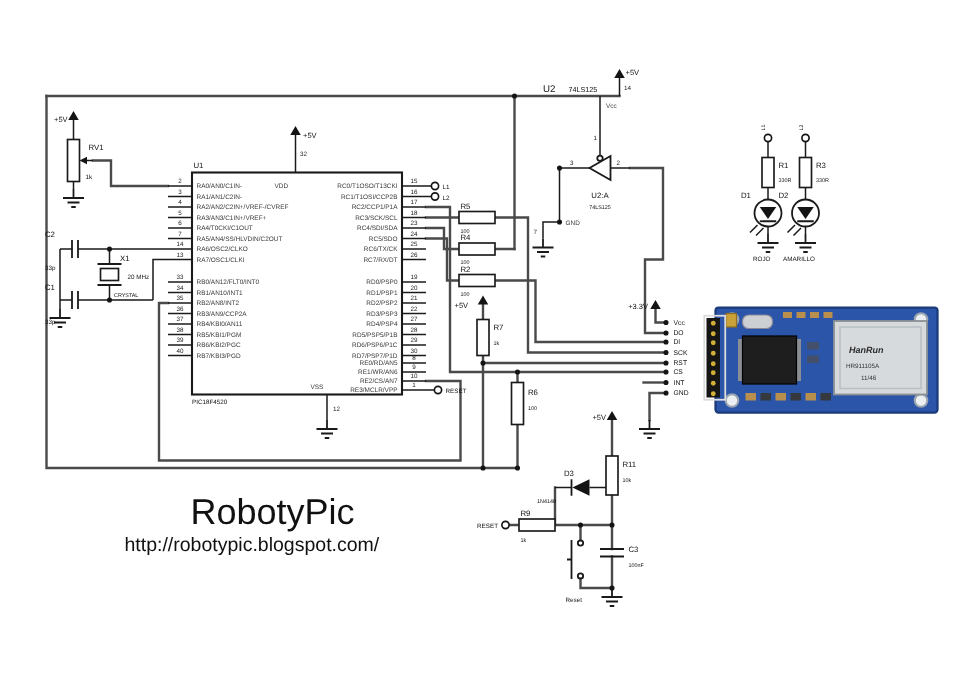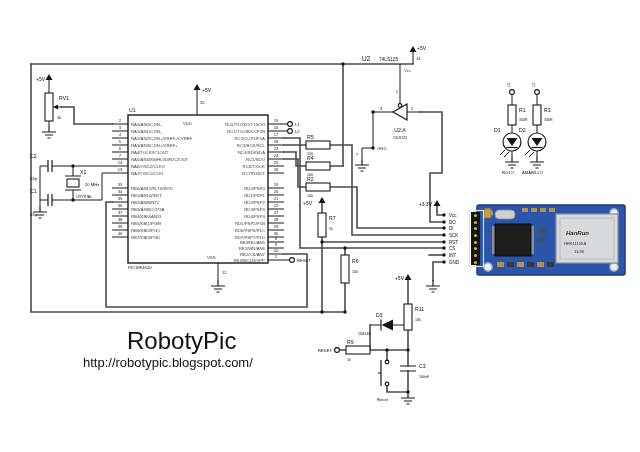--- a/index.html
+++ b/index.html
@@ -1,16 +1,16 @@
 <!DOCTYPE html>
 <html><head>
 <meta charset="utf-8">
 <style>
   html,body{margin:0;padding:0;background:#fff;}
-  .canvas{width:640px;height:452px;position:relative;background:#fff;overflow:hidden;}
+  .canvas{width:640px;height:452px;position:relative;background:#fff;overflow:hidden;border-radius:25px;}
   svg{display:block;}
   text{font-family:"Liberation Sans","DejaVu Sans",sans-serif;fill:#111;}
   .wire{stroke:#4a4a4a;stroke-width:1.6;fill:none;stroke-linecap:square;}
   .lead{stroke:#1a1a1a;stroke-width:1;fill:none;}
   .sym{stroke:#1a1a1a;stroke-width:1.2;fill:none;}
   .box{fill:#fff;stroke:#1a1a1a;stroke-width:1.1;}
   .chip{fill:#fff;stroke:#1a1a1a;stroke-width:1.4;}
   .dot{fill:#141414;}
   .term{fill:#fff;stroke:#141414;stroke-width:1.1;}
   .pin-num{font-size:4.2px;fill:#222;}

